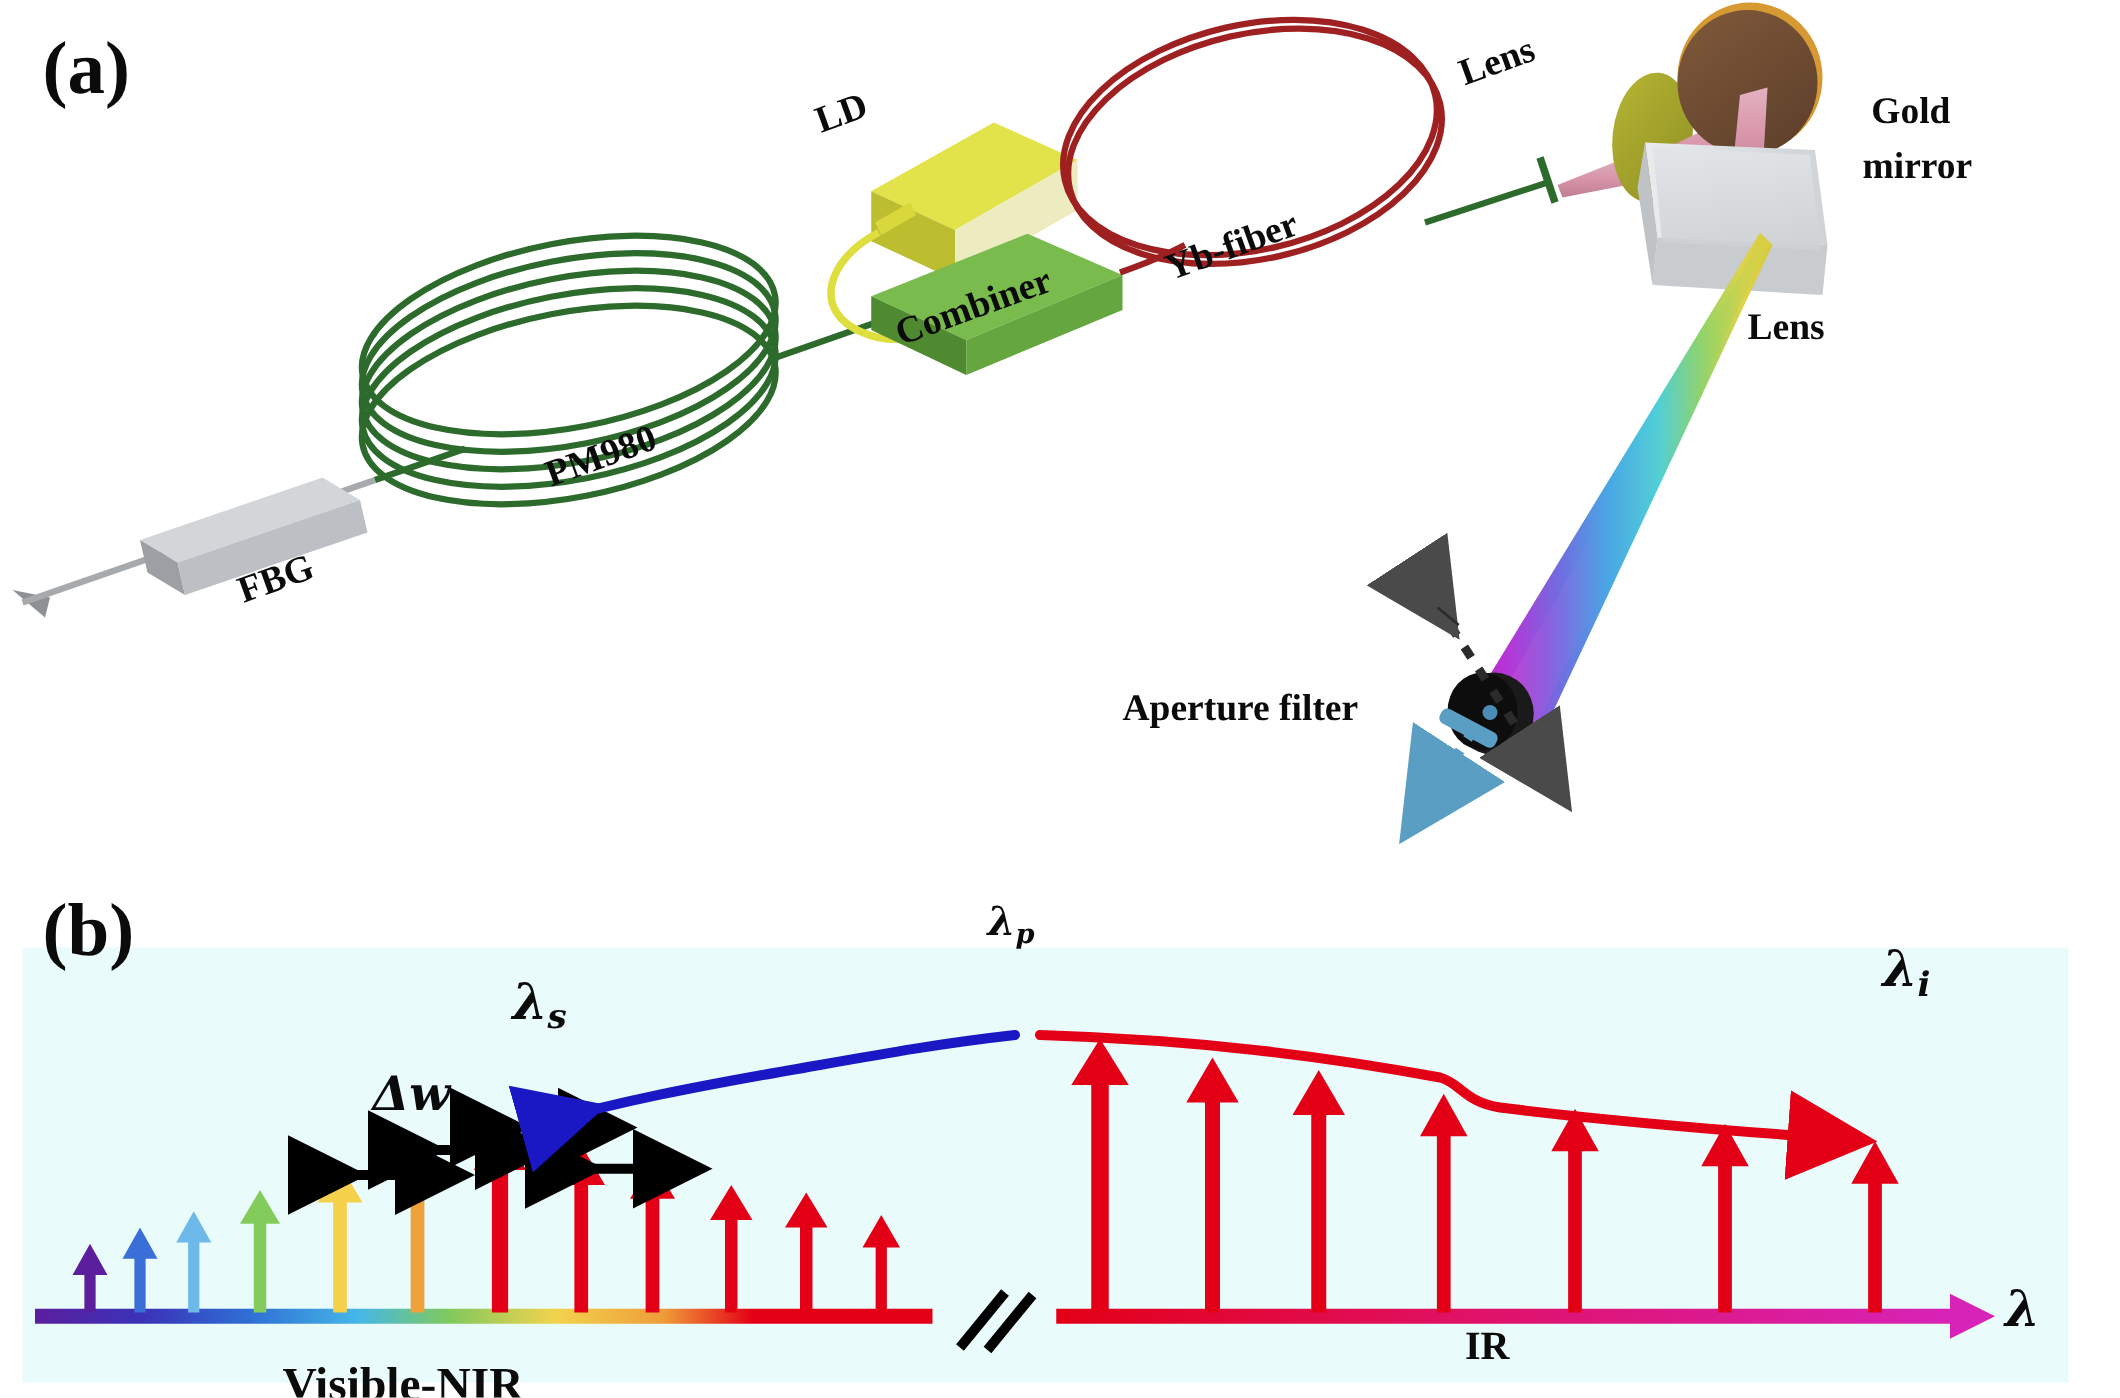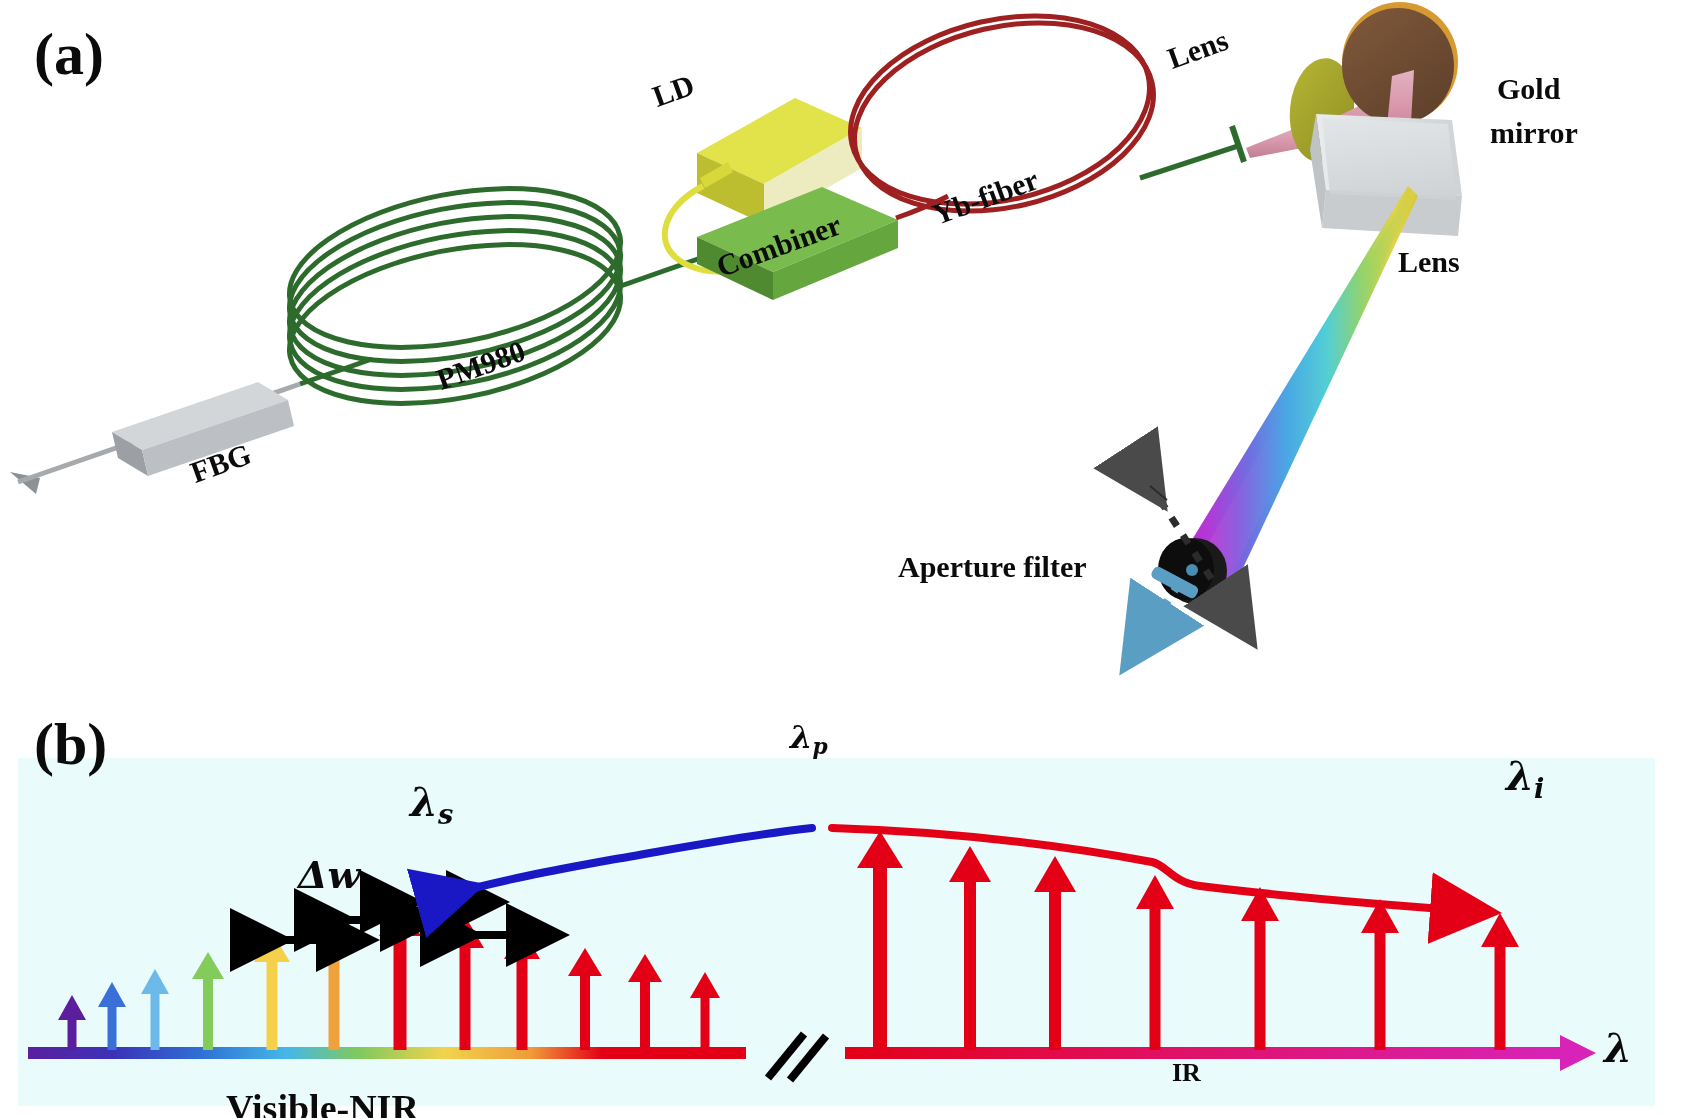--- a/index.html
+++ b/index.html
@@ -271,21 +271,21 @@
   <div class="lbl comp-lbl" style="left:648px;top:82px;transform:rotate(-20deg);transform-origin:left top;">LD</div>
   <div class="lbl comp-lbl" style="left:712px;top:252px;transform:rotate(-20deg);transform-origin:left top;">Combiner</div>
   <div class="lbl comp-lbl" style="left:928px;top:200px;transform:rotate(-20deg);transform-origin:left top;">Yb-fiber</div>
   <div class="lbl comp-lbl" style="left:1163px;top:44px;transform:rotate(-20deg);transform-origin:left top;">Lens</div>
   <div class="lbl comp-lbl" style="left:1497px;top:44px;margin-top:28px;">Gold</div>
   <div class="lbl comp-lbl" style="left:1490px;top:84px;margin-top:32px;">mirror</div>
   <div class="lbl comp-lbl" style="left:1398px;top:245px;">Lens</div>
   <div class="lbl comp-lbl" style="left:898px;top:550px;">Aperture filter</div>
 
   <div class="lbl" style="left:226px;top:1086px;font-size:38px;">Visible-NIR</div>
-  <div class="lbl" style="left:1172px;top:1058px;font-size:26px;">IR</div>
+  <div class="lbl" style="left:1172px;top:1058px;font-size:32px;">IR</div>
 
   <div class="lbl greek" style="left:250px;top:852px;font-size:38px;margin-left:48px;">Δw</div>
   <div class="lbl greek" style="left:362px;top:778px;font-size:40px;margin-left:48px;">λ<span class="sub">s</span></div>
   <div class="lbl greek" style="left:790px;top:718px;font-size:32px;">λ<span class="sub">p</span></div>
   <div class="lbl greek" style="left:1506px;top:752px;font-size:40px;">λ<span class="sub">i</span></div>
 
   <div class="lbl greek" style="left:1604px;top:1024px;font-size:40px;">λ</div>
 
 </div>
 

